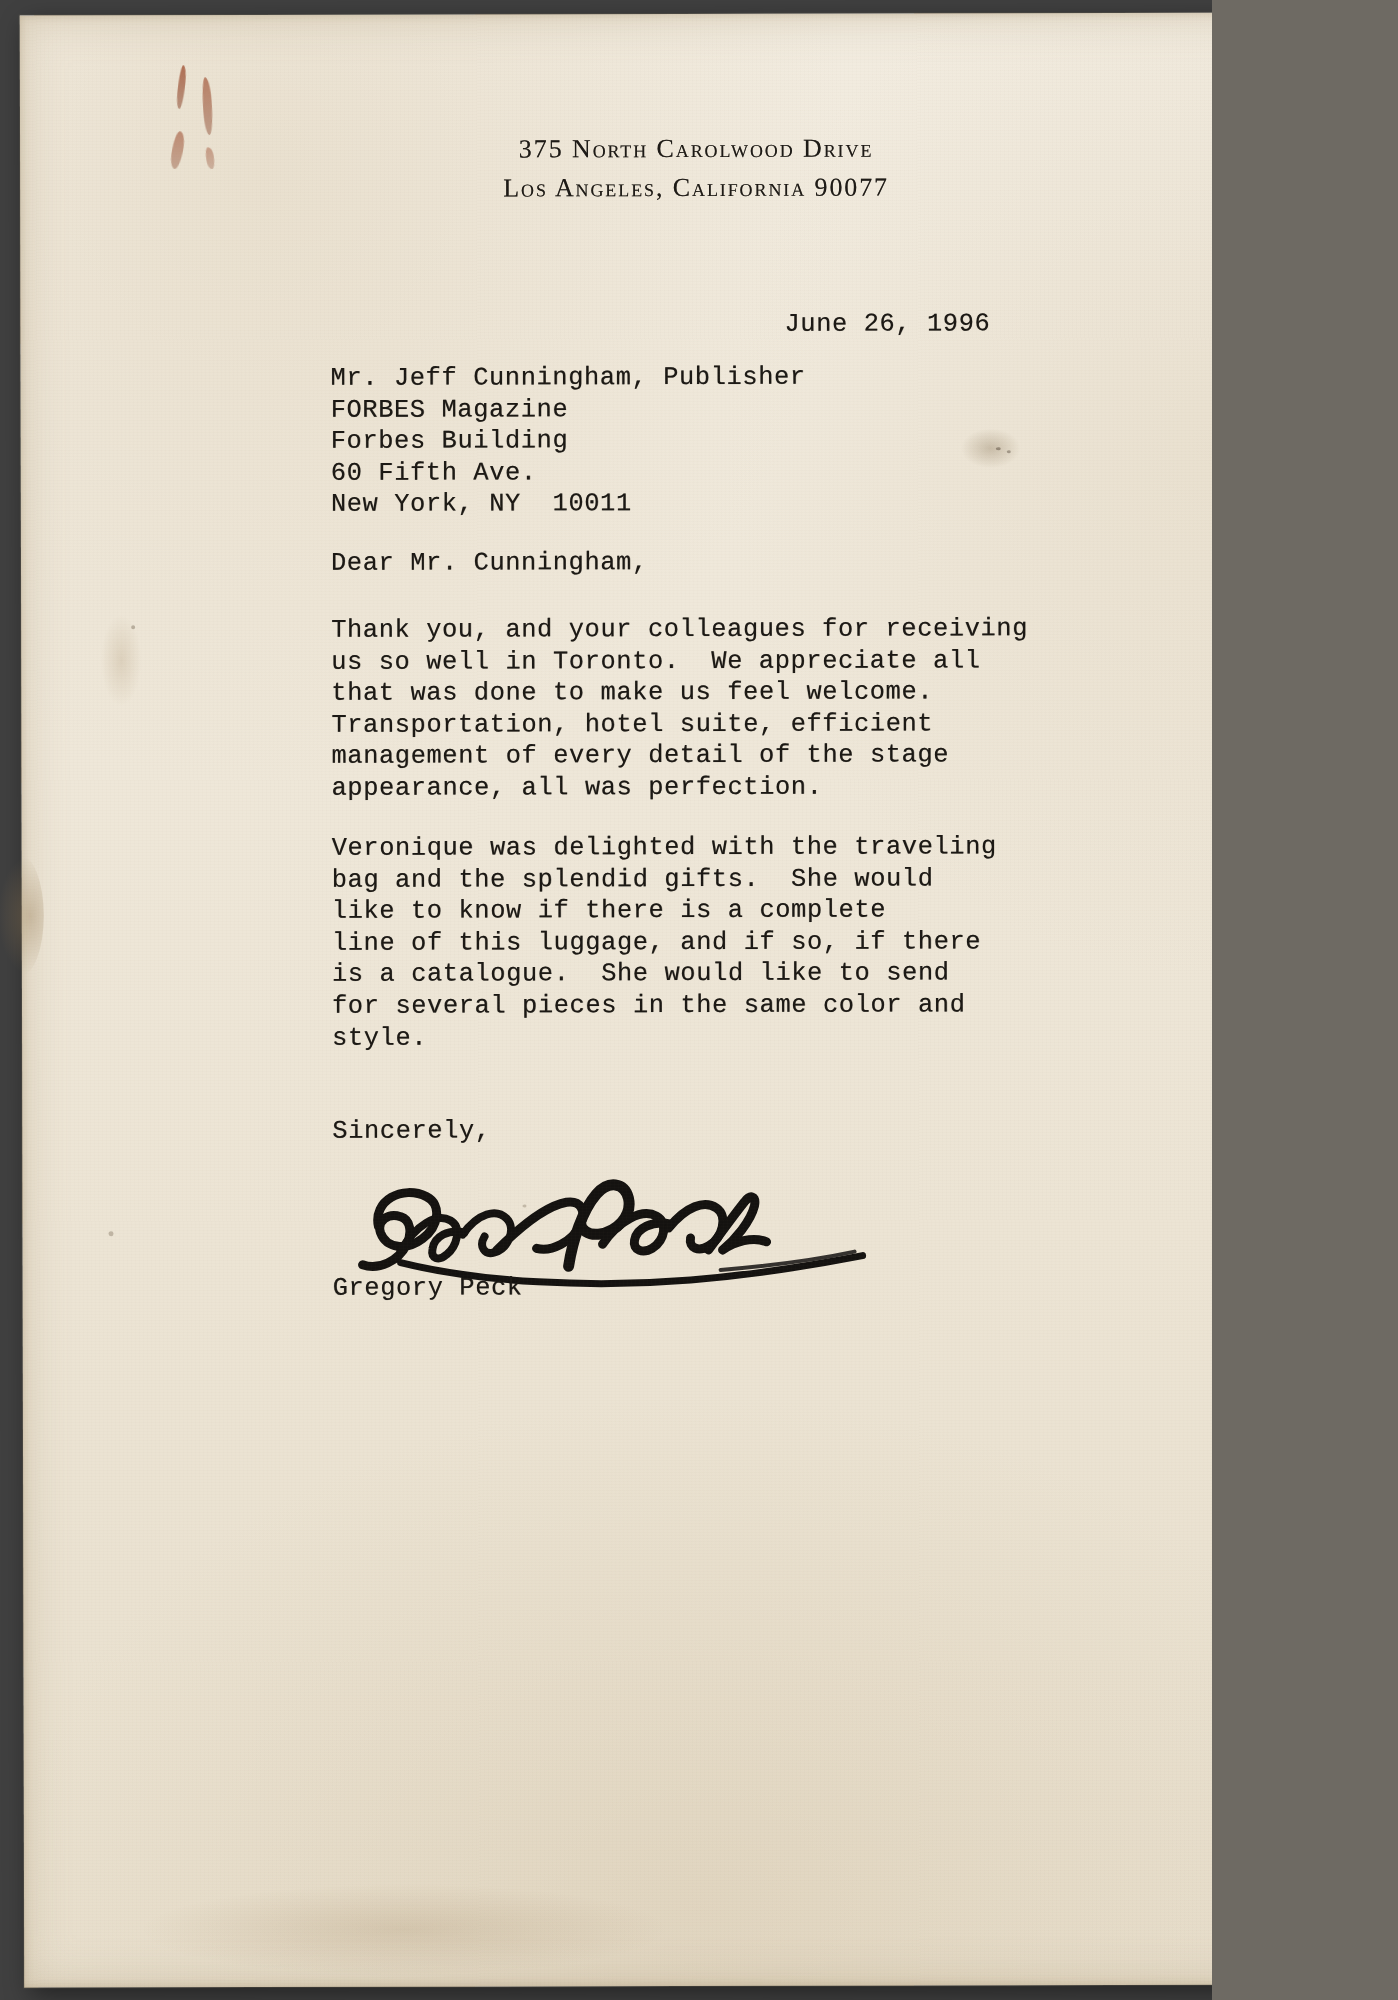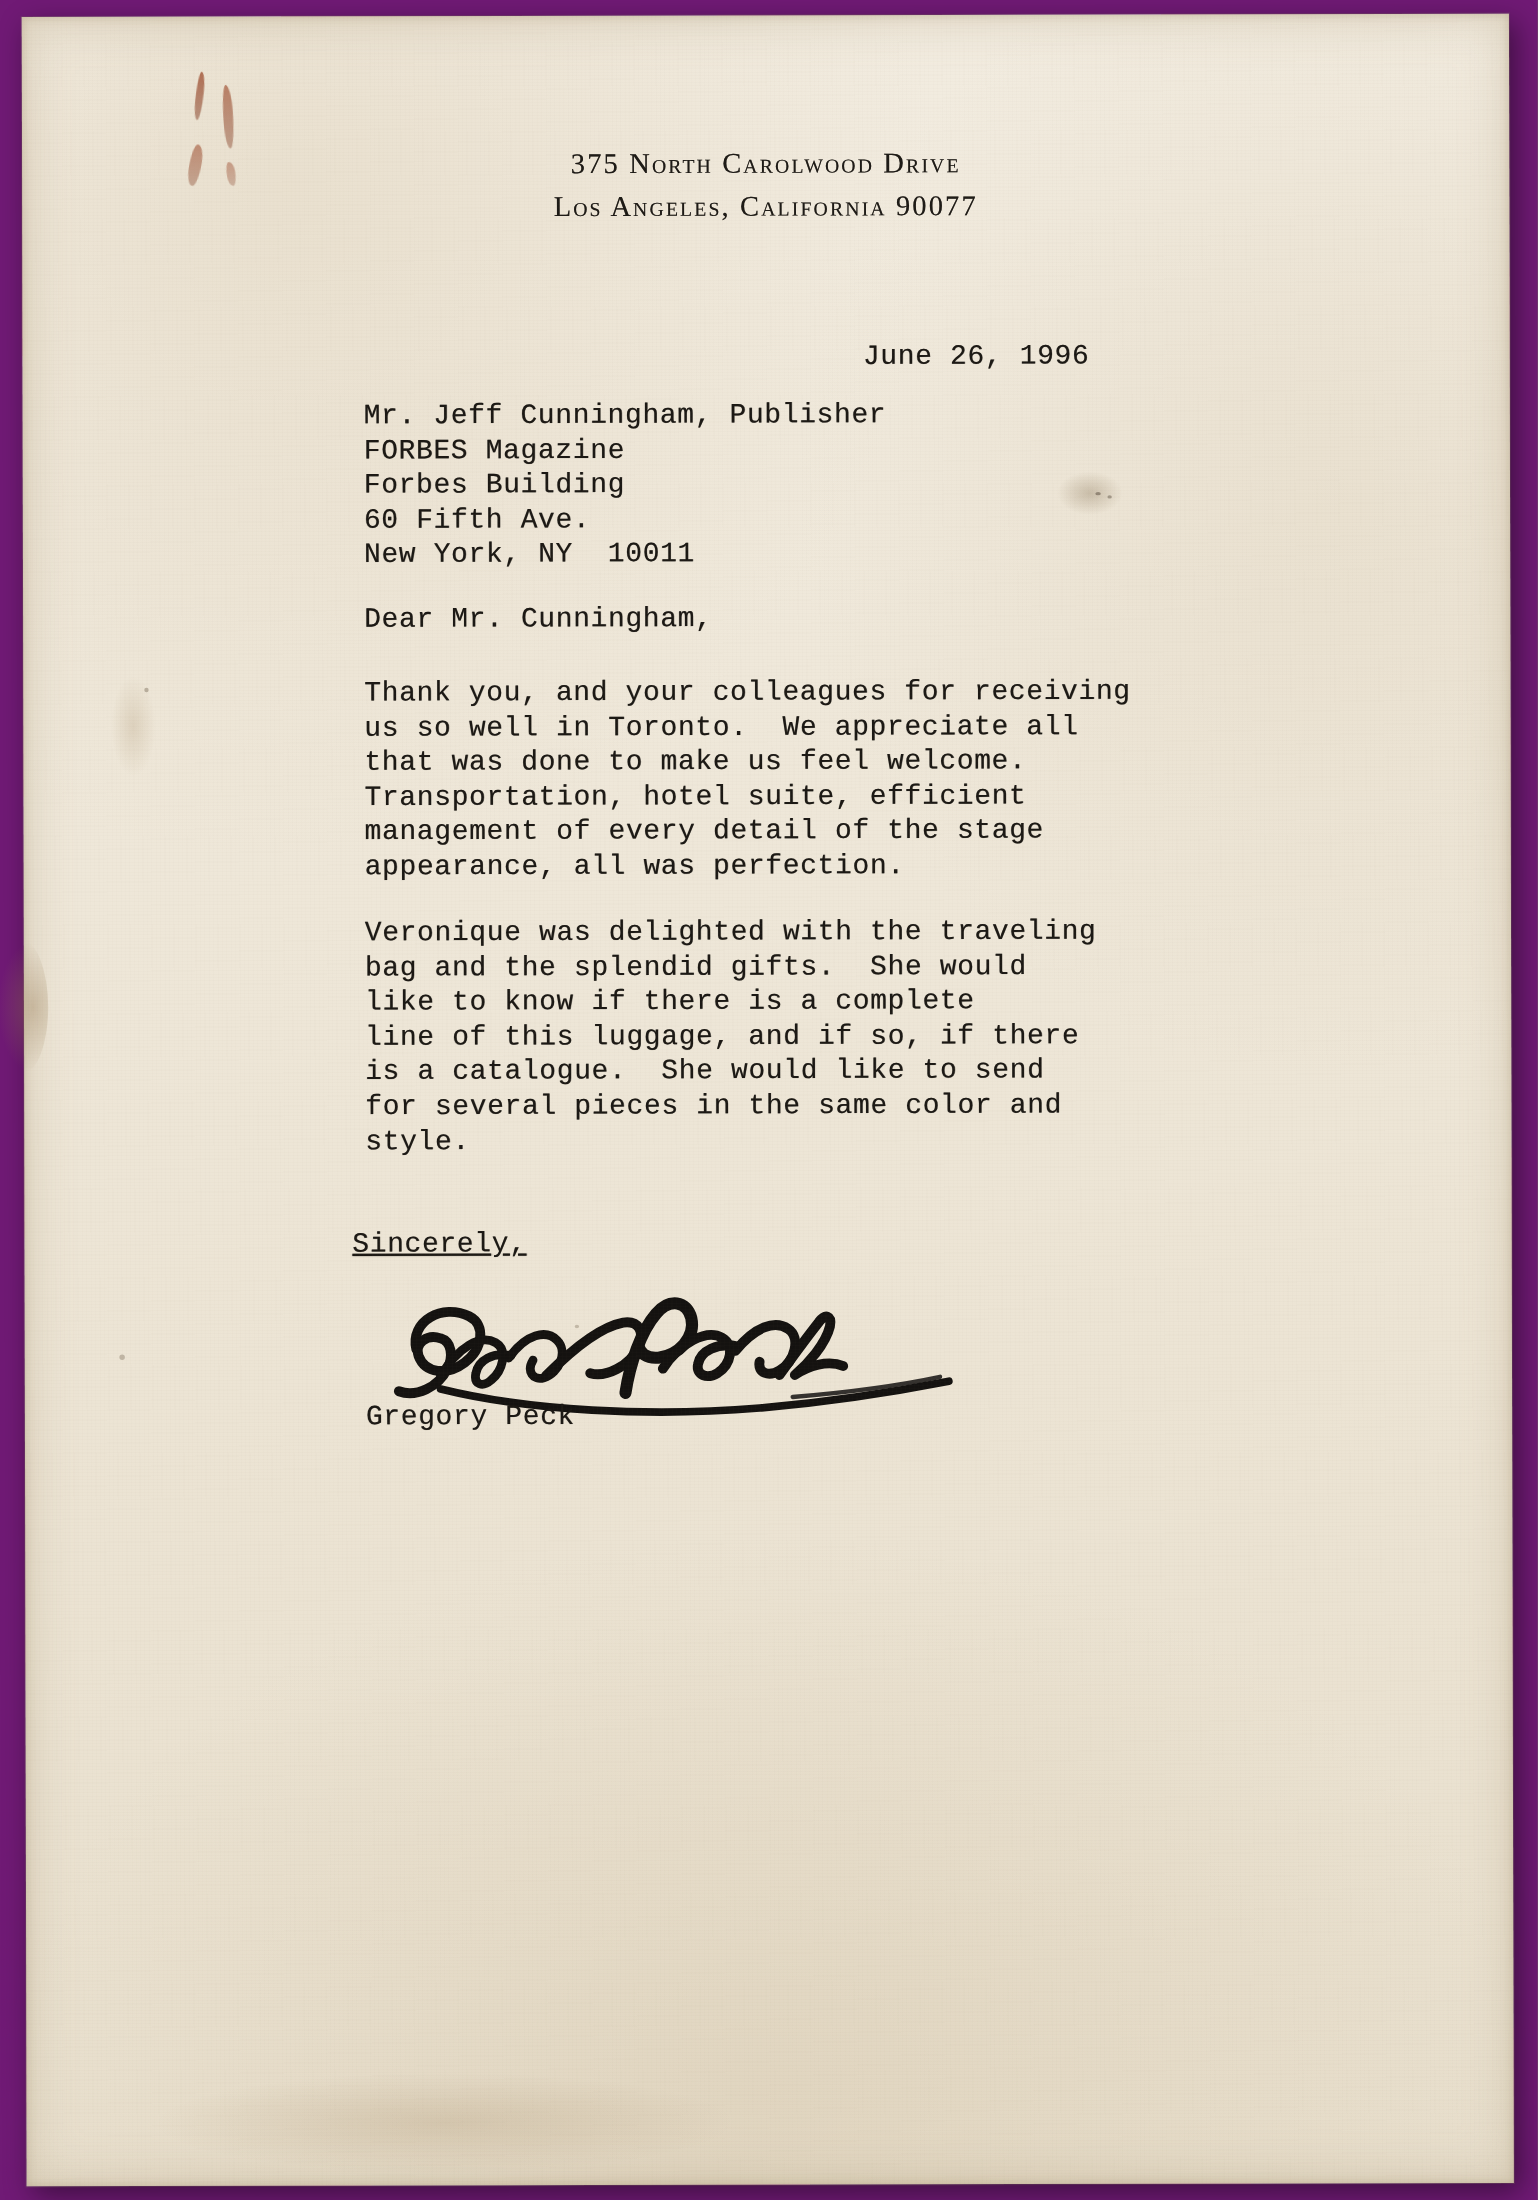--- a/index.html
+++ b/index.html
@@ -2,24 +2,24 @@
 <html><head>
 <meta charset="utf-8">
 <style>
   html, body {
     margin: 0;
     padding: 0;
     background: #6e6a63;
   }
   #page {
     position: relative;
-    width: 1398px;
+    width: 1212px;
     height: 2000px;
     overflow: hidden;
-    background: #701a75;
+    background: #404040;
     font-family: "Liberation Serif", serif;
   }
 
   
   #paper {
     position: absolute;
     left: 22px;
     top: 14px;
     width: 1352px;
     height: 1972px;
@@ -93,21 +93,21 @@
       0.35px 0 0 rgba(27,24,20,0.42),
       -0.3px 0.25px 0 rgba(27,24,20,0.20);
   }
 
   #date      { left: 735px; top: 295px; margin-left: 29px; }
   #recipient { left: 310px; top: 348px; }
   #salutation{ left: 310px; top: 533px; }
   #para1     { left: 310px; top: 600px; }
   #para2     { left: 310px; top: 818px; }
   #closing1  { left: 310px; top: 1036px; }
-  #closing2  { left: 298px; top: 1101px; text-decoration: underline; }
+  #closing2  { left: 310px; top: 1101px; }
   #signame   { left: 310px; top: 1258px; }
 
   
   #signature {
     position: absolute;
     left: 228px;
     top: 1140px;
     width: 720px;
     height: 160px;
     pointer-events: none;

